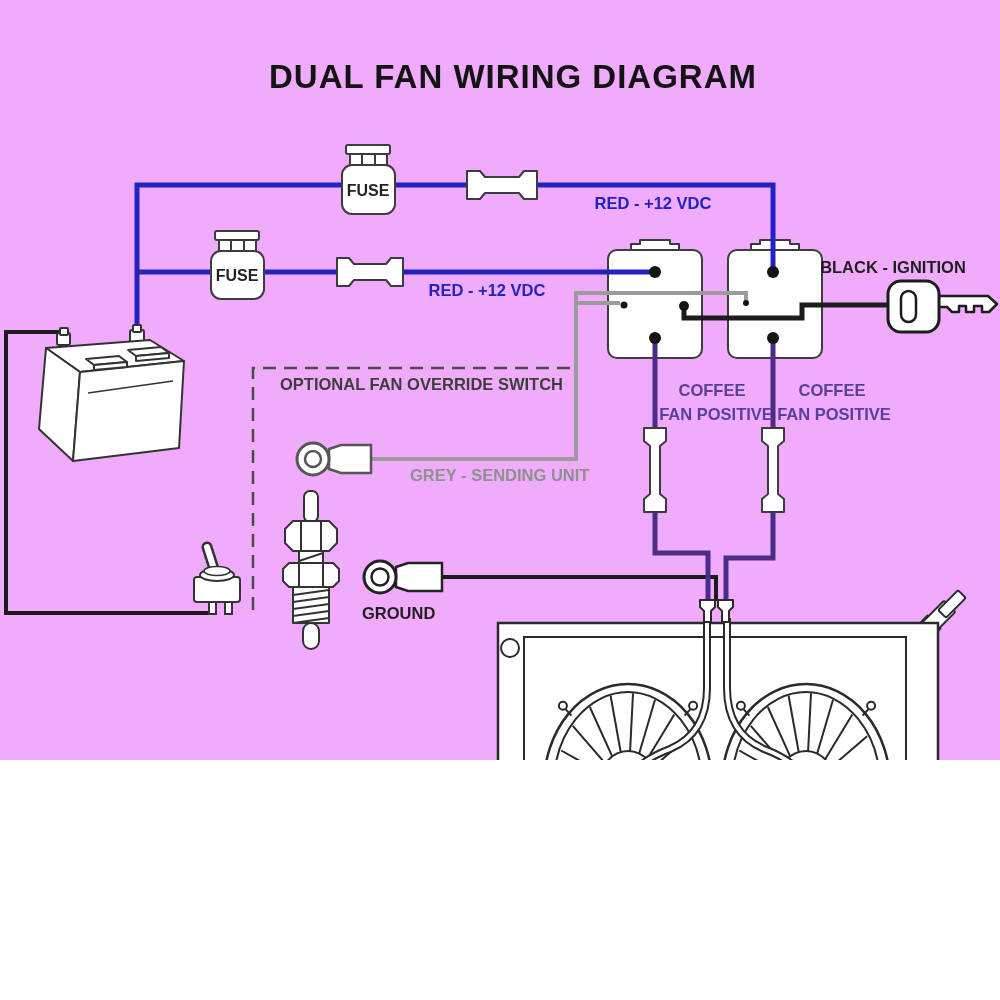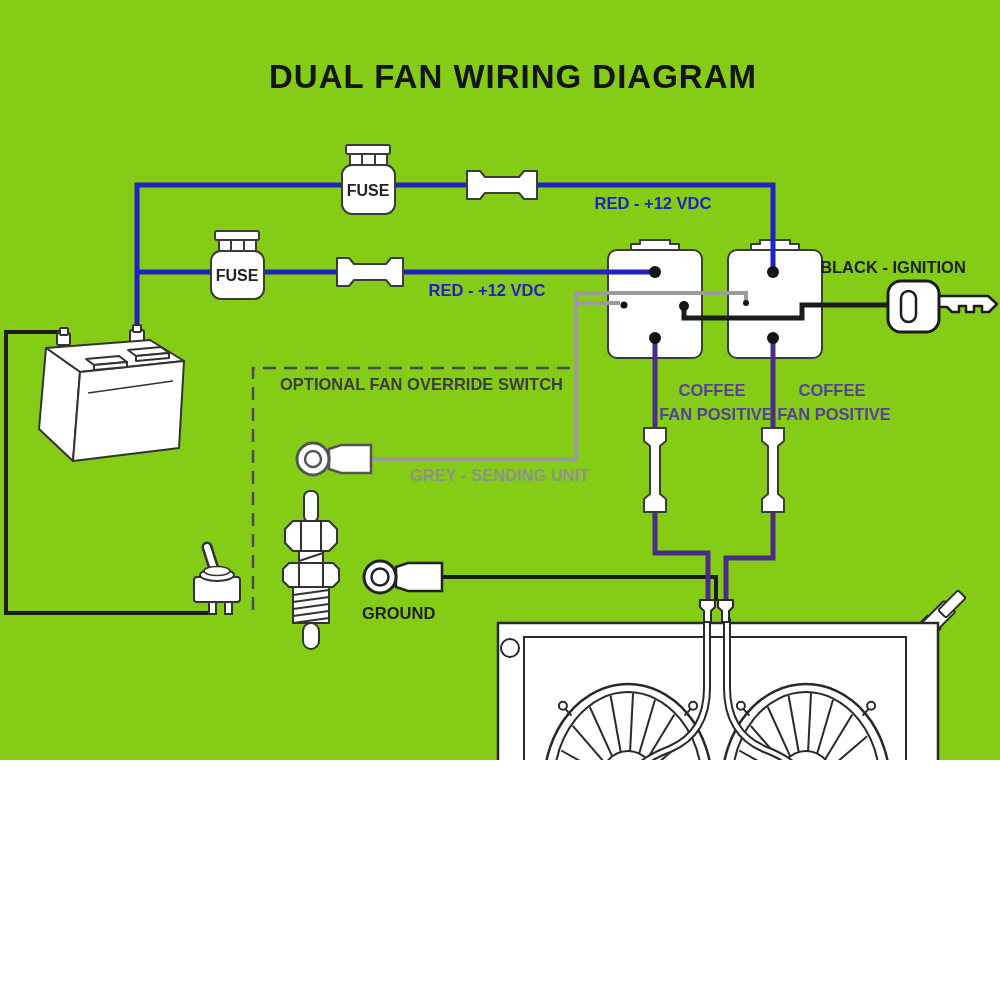--- a/index.html
+++ b/index.html
@@ -1,16 +1,16 @@
 <!DOCTYPE html>
 <html><head>
 <meta charset="utf-8">
 <style>
   html,body{margin:0;padding:0;background:#fff;}
-  .stage{position:relative;width:1000px;height:760px;background:#84cc16;overflow:hidden;}
+  .stage{position:relative;width:1000px;height:760px;background:#f0abfc;overflow:hidden;}
   .lbl{font-family:"Liberation Sans","DejaVu Sans",sans-serif;font-weight:bold;}
   svg text{user-select:none;}
 </style>
 </head>
 <body>
 
 <div class="stage">
 <svg width="1000" height="1000" viewBox="0 0 1000 1000" xmlns="http://www.w3.org/2000/svg">
 
   <text x="513" y="88" text-anchor="middle" font-size="33" letter-spacing="1" fill="#141414" class="lbl">DUAL FAN WIRING DIAGRAM</text>

